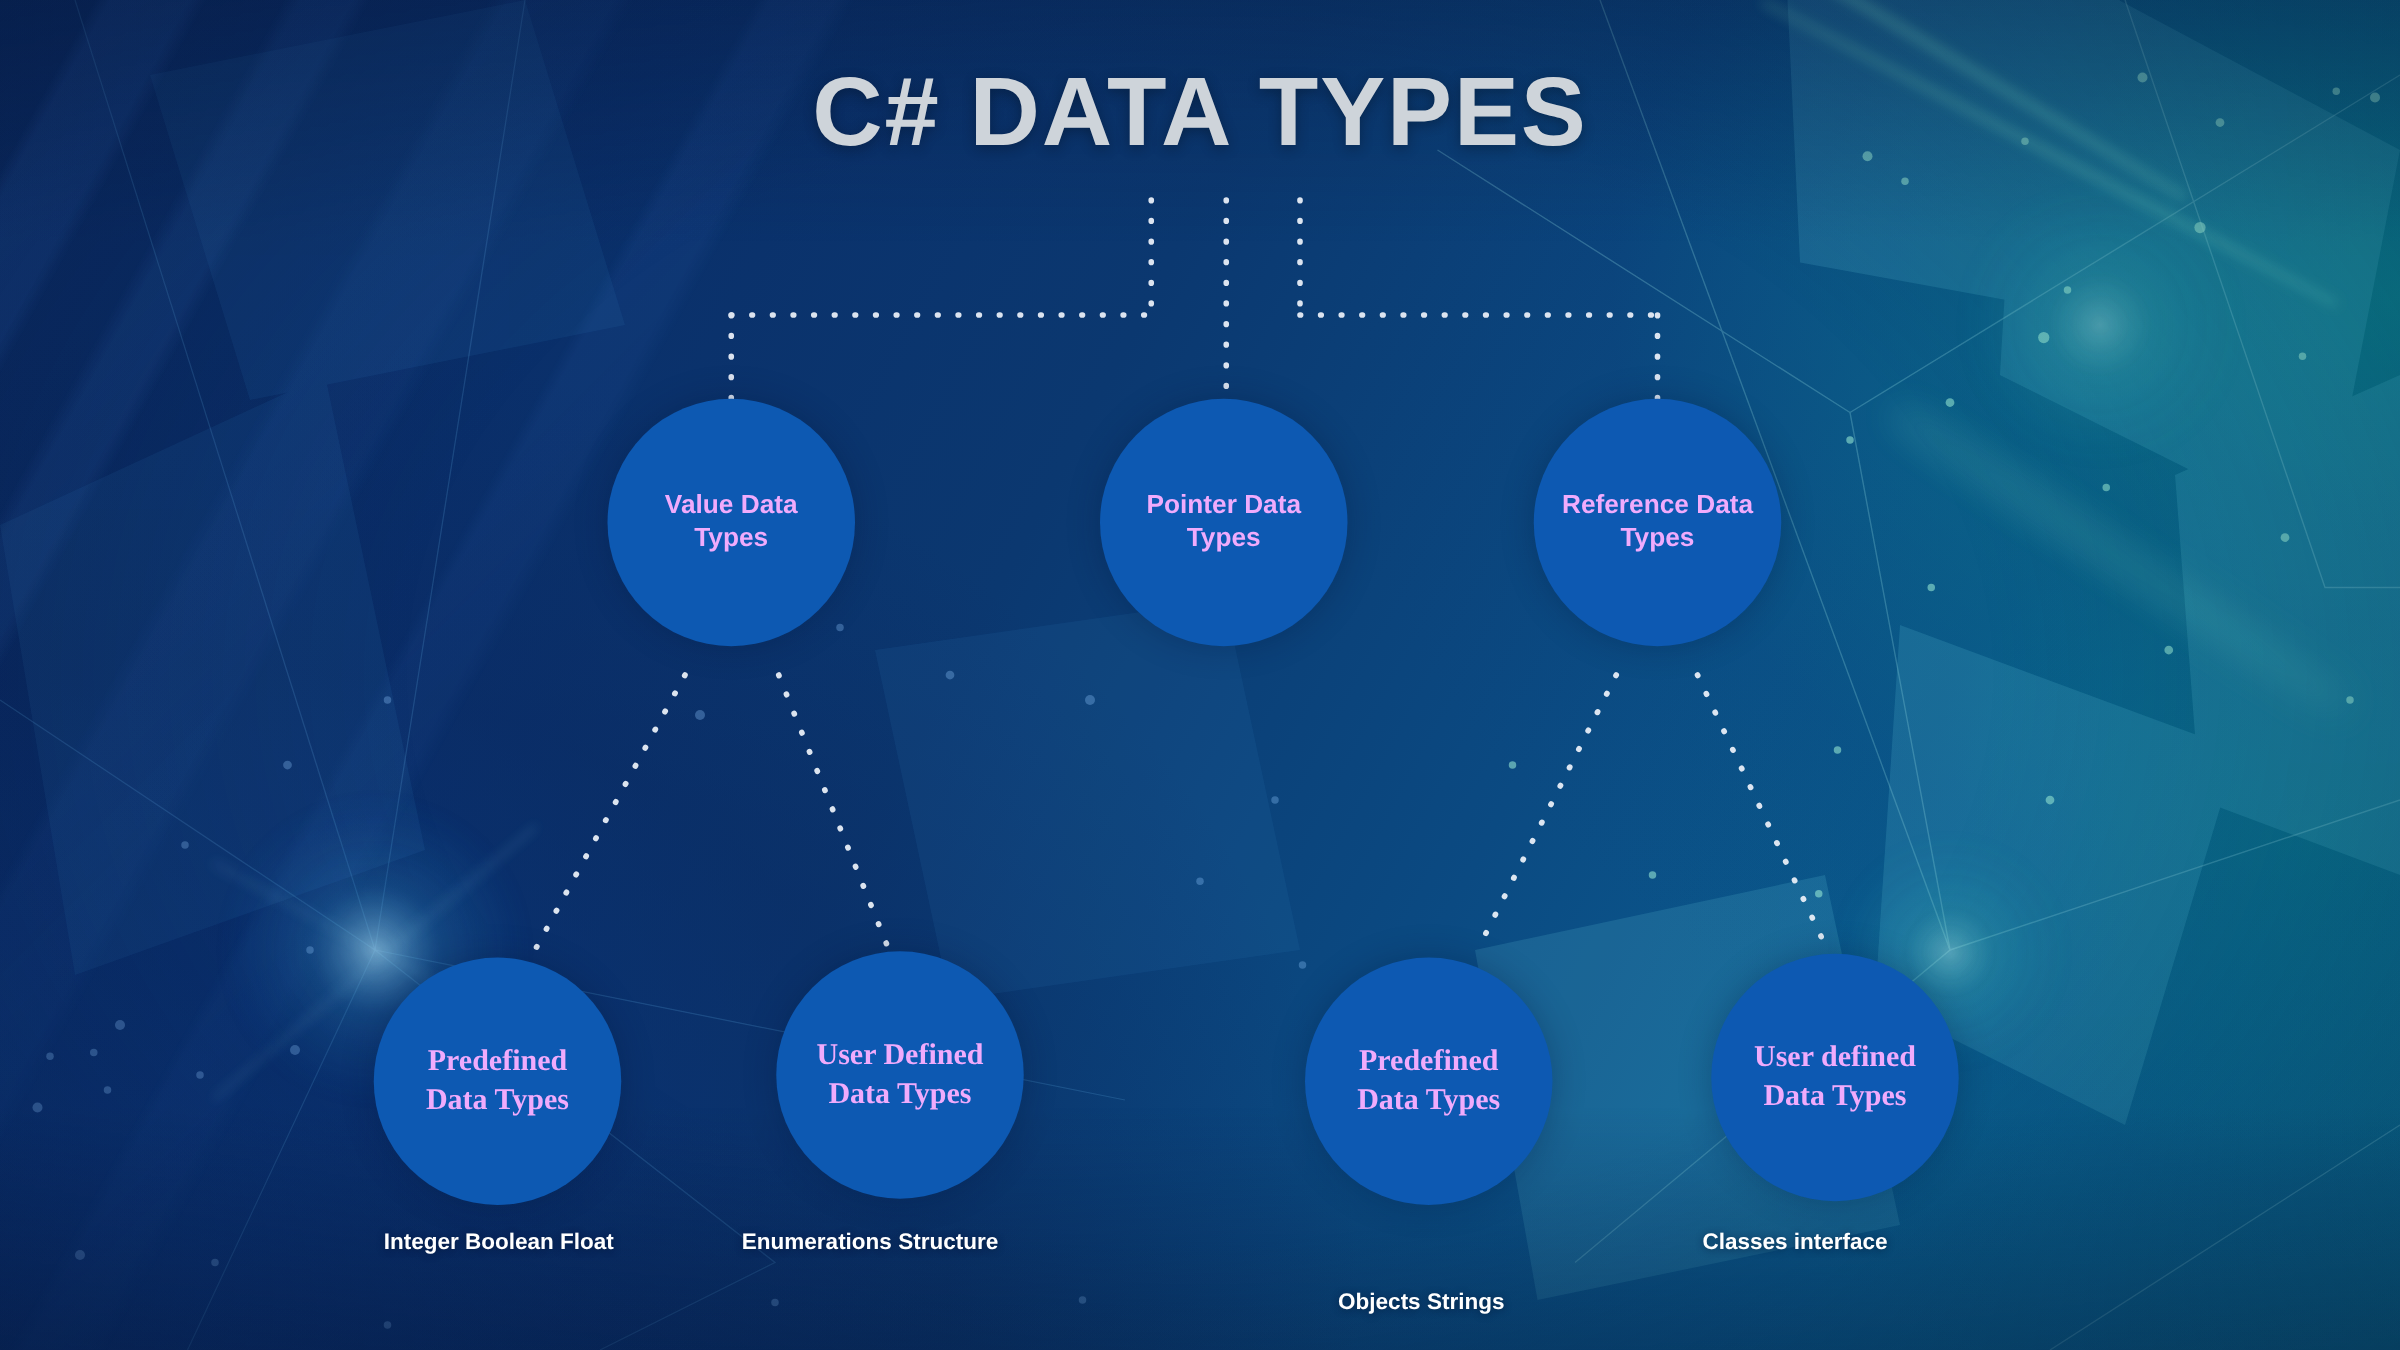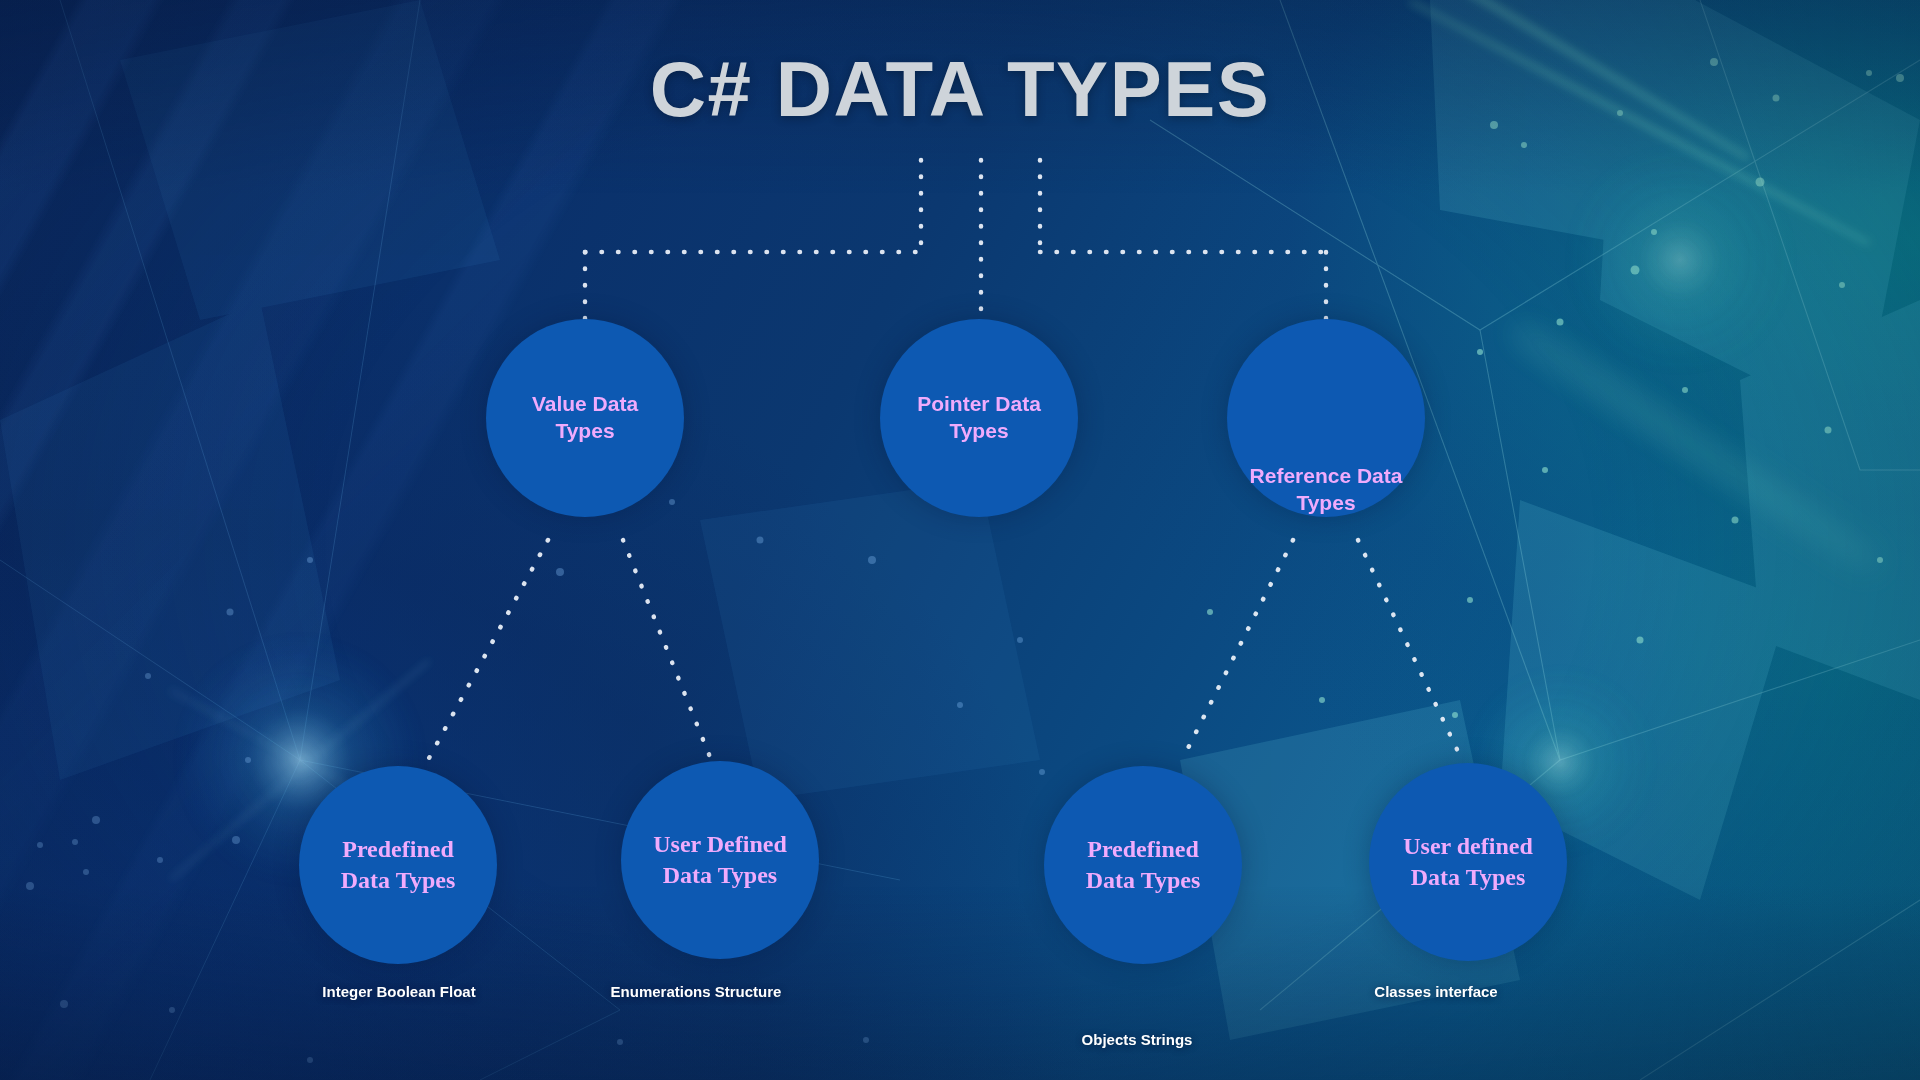--- a/index.html
+++ b/index.html
@@ -86,21 +86,21 @@
   .node .node-label { padding: 0 12px; }
 
   .node.level1 { width: 198px; height: 198px; font-size: 21px; }
   .node.level2 { width: 198px; height: 198px; font-size: 24px; font-family: Liberation Serif, serif; }
 
   .leaf-caption {
     position: absolute;
     text-align: center;
     color: #ffffff;
     font-weight: 700;
-    font-size: 15px;
+    font-size: 18px;
     white-space: nowrap;
     transform: translateX(-50%);
     text-shadow: 0 1px 6px rgba(3,16,44,0.55);
   }
 </style>
 </head>
 <body>
 
 <div id="stage">
 
@@ -267,21 +267,21 @@
     </div>
   </div>
 
   <div class="node level1" style="left:880px; top:319px;">
     <div class="node-label">
       <span>Pointer Data</span><br>
       <span>Types</span>
     </div>
   </div>
 
-  <div class="node level1" style="left:1227px; top:319px;align-items:flex-end;">
+  <div class="node level1" style="left:1227px; top:319px;">
     <div class="node-label">
       <span>Reference Data</span><br>
       <span>Types</span>
     </div>
   </div>
 
   <div class="node level2" style="left:299px; top:766px;">
     <div class="node-label">
       <span>Predefined</span><br>
       <span>Data Types</span>

